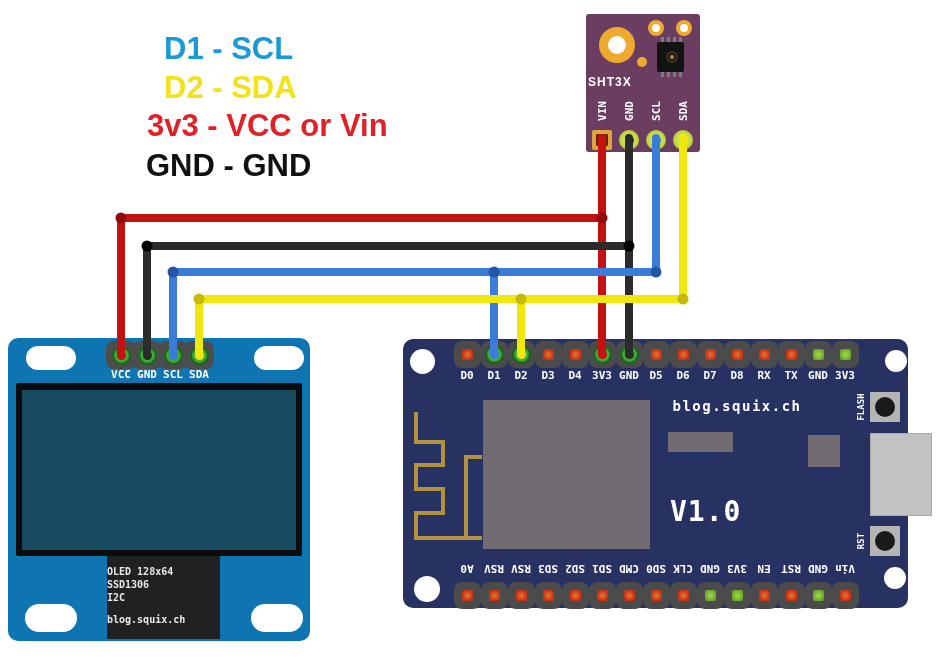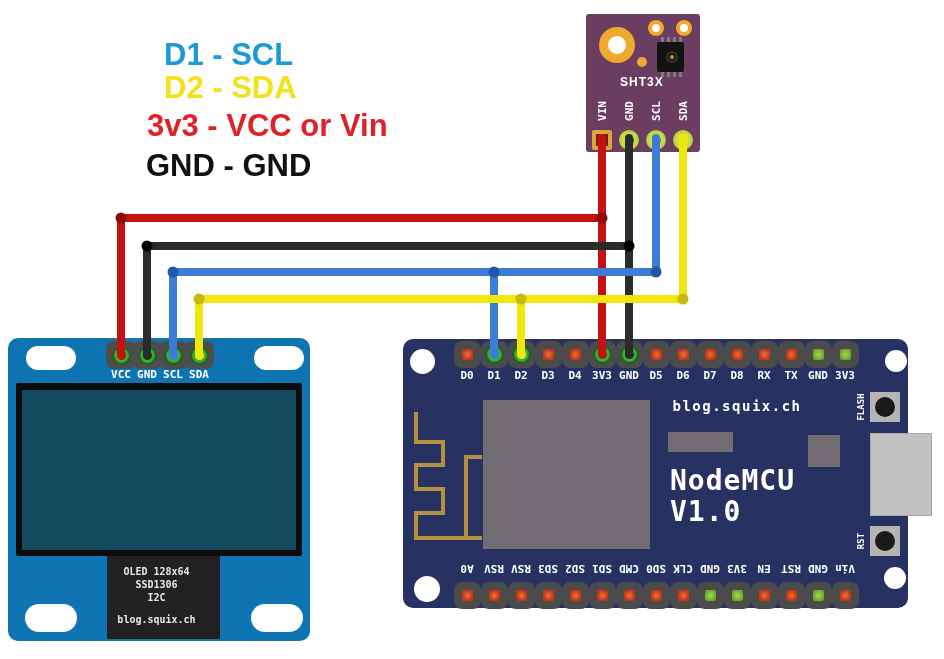--- a/index.html
+++ b/index.html
@@ -35,31 +35,31 @@
   .pin-label.vert{width:44px;transform:rotate(-90deg);transform-origin:50% 50%;font-size:11px;}
 
   
   .gold{background:#efa92f;border-radius:50%;position:absolute;}
   .gold-in{background:#ffffff;border-radius:50%;position:absolute;}
   .sht-chip{position:absolute;left:657px;top:42px;width:27px;height:30px;background:#131313;border-radius:2px;}
   .chip-stub{position:absolute;width:3px;height:5px;background:#7d7d7d;}
   .chip-eye{position:absolute;left:666px;top:51px;width:12px;height:12px;border-radius:50%;
             background:#1c1c1c;border:2px solid #3a3223;box-sizing:border-box;}
   .chip-dot{position:absolute;left:670px;top:55px;width:4px;height:4px;border-radius:50%;background:#b98d2c;}
-  .sht-title{position:absolute;left:620px;top:75px;color:#ffffff;font-weight:bold;font-size:12px;letter-spacing:1px;}
+  .sht-title{position:absolute;left:588px;top:75px;color:#ffffff;font-weight:bold;font-size:12px;letter-spacing:1px;}
   .sht-pad-sq{position:absolute;width:20px;height:20px;background:#e0a43c;border-radius:2px;}
   .sht-pad-sq .in{position:absolute;left:4px;top:4px;width:12px;height:12px;background:#6b2012;border-radius:1px;}
   .sht-pad-c{position:absolute;width:20px;height:20px;border-radius:50%;
              background:radial-gradient(circle at 50% 50%, #cbe14a 40%, #a8b92e 100%);}
 
   
   .oled-screen-frame{position:absolute;left:16px;top:383px;width:286px;height:173px;background:#0c0c0c;border-radius:2px;}
   .oled-screen{position:absolute;left:22px;top:390px;width:274px;height:160px;background:#164a5f;}
   .oled-panel{position:absolute;left:107px;top:556px;width:113px;height:83px;background:#212121;}
-  .oled-panel div{position:absolute;width:99px;text-align:center;color:#e8e8e8;
+  .oled-panel div{position:absolute;width:99px;text-align:left;color:#e8e8e8;
                   font-family:"DejaVu Sans Mono",monospace;font-weight:bold;font-size:10px;line-height:11px;}
 
   
   .esp-can{position:absolute;left:483px;top:400px;width:167px;height:149px;background:#716b72;}
   .gray-rect{position:absolute;background:#716b72;}
   .mcu-brand{position:absolute;left:652px;top:398px;width:170px;text-align:center;color:#ffffff;
              font-family:"DejaVu Sans Mono",monospace;font-weight:bold;font-size:14px;letter-spacing:1.5px;}
   .mcu-model{position:absolute;left:670px;top:466px;color:#ffffff;font-family:"DejaVu Sans Mono",monospace;
              font-weight:bold;font-size:28px;letter-spacing:1px;line-height:30px;}
   .mcu-version{position:absolute;left:670px;top:497px;color:#ffffff;font-family:"DejaVu Sans Mono",monospace;
@@ -72,21 +72,21 @@
   .usb{position:absolute;left:870px;top:433px;width:62px;height:83px;background:#c2c2c2;border:1px solid #a8a8a8;box-sizing:border-box;}
 
   .wires-svg{position:absolute;left:0;top:0;pointer-events:none;}
 </style>
 </head>
 <body>
 
 <div class="stage">
 
   <div>
-    <div class="legend-line" style="color: rgb(27, 154, 214); left: 164px; top: 33px; margin-top: 6px;">D1 - SCL</div>
+    <div class="legend-line" style="color: rgb(27, 154, 214); left: 164px; top: 33px;">D1 - SCL</div>
     <div class="legend-line" style="color: rgb(242, 225, 29); left: 164px; top: 72px;">D2 - SDA</div>
     <div class="legend-line" style="color: rgb(224, 33, 39); left: 147px; top: 110px;">3v3 - VCC or Vin</div>
     <div class="legend-line" style="color: rgb(17, 17, 17); left: 146px; top: 150px;">GND - GND</div>
   </div>
 
   <div class="sht3x-board"></div>
   <div class="gold" style="left:599px;top:27px;width:36px;height:36px;"></div>
   <div class="gold-in" style="left:608px;top:36px;width:18px;height:18px;"></div>
   <div class="gold" style="left:637px;top:57px;width:10px;height:10px;"></div>
   <div class="gold" style="left:648px;top:20px;width:16px;height:16px;"></div>
@@ -162,21 +162,20 @@
 
   <div class="mcu-board"></div>
   <div class="hole" style="left:410px;top:349px;width:25px;height:25px;"></div>
   <div class="hole" style="left:885px;top:350px;width:22px;height:22px;"></div>
   <div class="hole" style="left:414px;top:576px;width:26px;height:26px;"></div>
   <div class="hole" style="left:884px;top:567px;width:22px;height:22px;"></div>
   <div class="esp-can"></div>
   <div class="mcu-brand">blog.squix.ch</div>
   <div class="gray-rect" style="left:668px;top:432px;width:65px;height:20px;"></div>
   <div class="gray-rect" style="left:808px;top:435px;width:32px;height:32px;"></div>
-  <div class="mcu-model">NodeMCU</div>
   <div class="mcu-version">V1.0</div>
   <div class="btn" style="left:870px;top:392px;">
       <div class="cap"></div>
     </div>
   <div class="btn-label" style="left:841px;top:401px;">FLASH</div>
   <div class="usb"></div>
   <div class="btn" style="left:870px;top:526px;">
       <div class="cap"></div>
     </div>
   <div class="btn-label" style="left:841px;top:535px;">RST</div>

